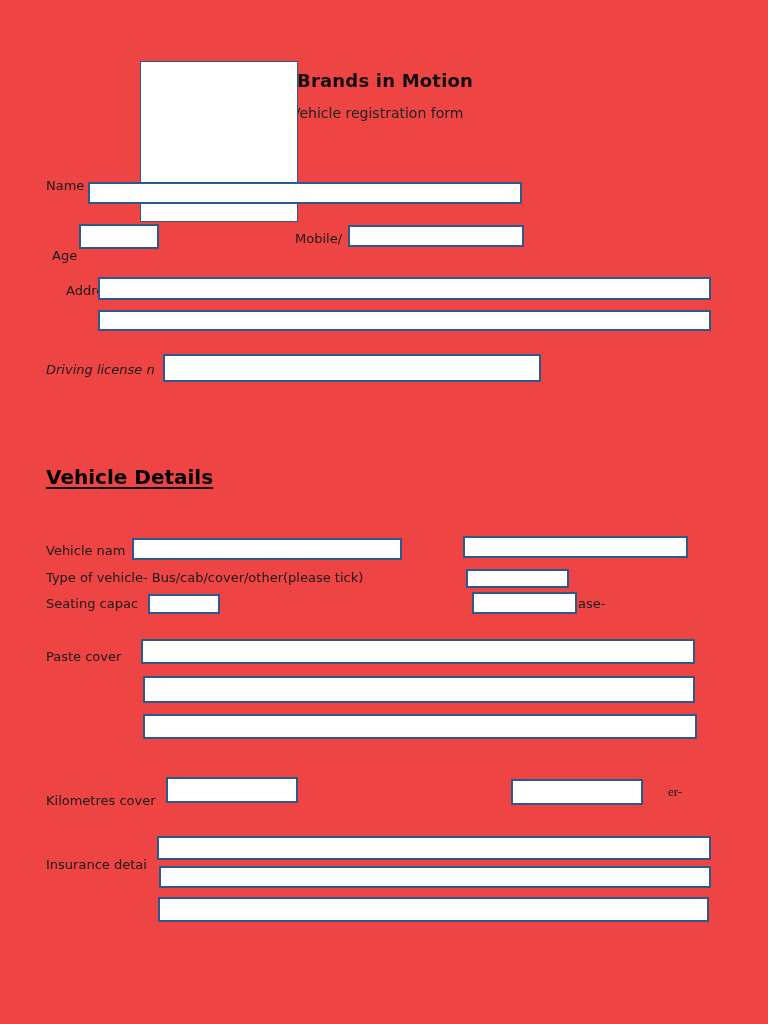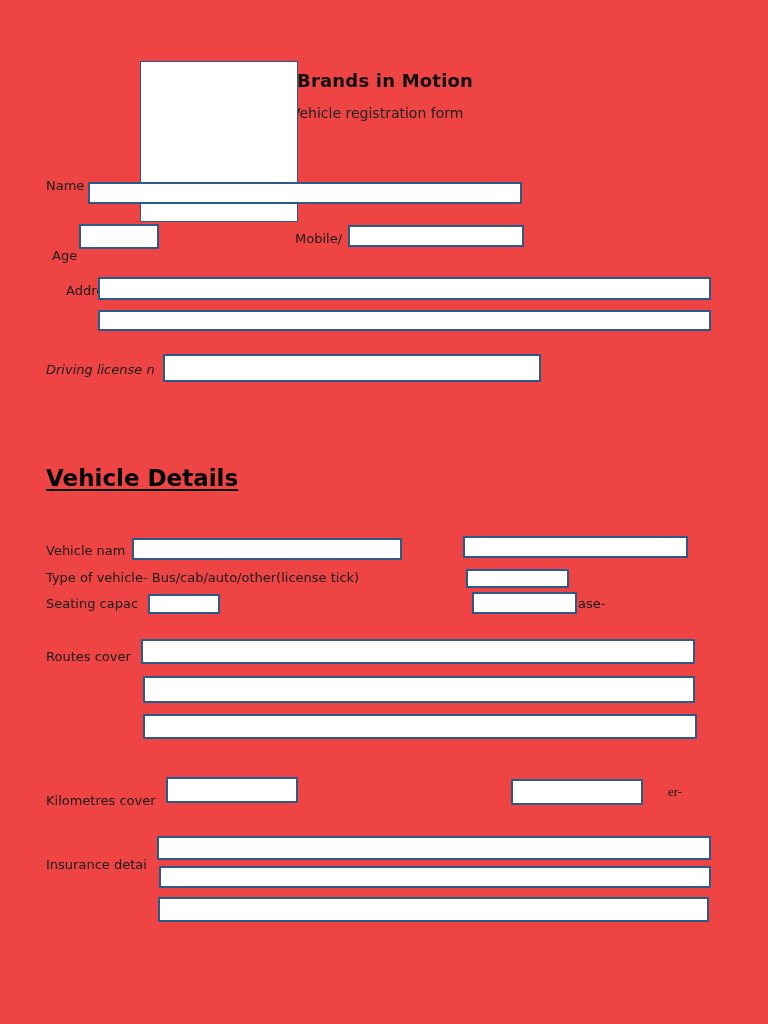--- a/index.html
+++ b/index.html
@@ -32,21 +32,21 @@
     position:absolute;left:297px;top:70px;
     font-size:18px;font-weight:bold;letter-spacing:.2px;
     z-index:1;color:#111;
   }
   .subtitle{
     position:absolute;left:291px;top:105px;
     font-size:14px;z-index:1;color:#222;
   }
   .heading{
     position:absolute;left:46px;top:465px;
-    font-size:23px;font-weight:bold;
+    font-size:20px;font-weight:bold;
     text-decoration:underline;
     text-decoration-thickness:2px;
     text-underline-offset:3px;
     color:#000;z-index:1;
   }
   .paste-photo{
     position:absolute;left:588px;top:70px;
     width:118px;height:152px;
     font-size:47px;line-height:54px;
     color:#000;text-align:center;
@@ -78,29 +78,29 @@
 
   <div class="lbl" style="left:46px;top:362px;font-style:italic;">Driving license n</div>
   <div class="box" style="left:163px;top:354px;width:378px;height:28px;"></div>
 
   <div class="heading">Vehicle Details</div>
 
   <div class="lbl" style="left:46px;top:543px;">Vehicle nam</div>
   <div class="box" style="left:132px;top:538px;width:270px;height:22px;"></div>
   <div class="box" style="left:463px;top:536px;width:225px;height:22px;"></div>
 
-  <div class="lbl" style="left:46px;top:570px;">Type of vehicle- Bus/cab/auto/other(license tick)</div>
+  <div class="lbl" style="left:46px;top:570px;">Type of vehicle- Bus/cab/cover/other(please tick)</div>
   <div class="box" style="left:466px;top:569px;width:103px;height:19px;"></div>
 
   <div class="lbl" style="left:46px;top:596px;">Seating capac</div>
   <div class="box" style="left:148px;top:594px;width:72px;height:20px;"></div>
   <div class="box" style="left:472px;top:592px;width:105px;height:22px;"></div>
   <div class="lbl" style="left:578px;top:596px;z-index:3;">ase-</div>
 
-  <div class="lbl" style="left:46px;top:649px;">Routes cover</div>
+  <div class="lbl" style="left:46px;top:649px;">Paste cover</div>
   <div class="box" style="left:141px;top:639px;width:554px;height:25px;"></div>
   <div class="box" style="left:143px;top:676px;width:552px;height:27px;"></div>
   <div class="box" style="left:143px;top:714px;width:554px;height:25px;"></div>
 
   <div class="lbl" style="left:46px;top:781px;margin-top:12px;">Kilometres cover</div>
   <div class="box" style="left:166px;top:777px;width:132px;height:26px;"></div>
   <div class="box" style="left:511px;top:779px;width:132px;height:26px;"></div>
   <div class="lbl" style="left:668px;top:784px;z-index:3;font-family:Liberation Serif, serif;">er-</div>
 
   <div class="lbl" style="left:46px;top:857px;">Insurance detai</div>

